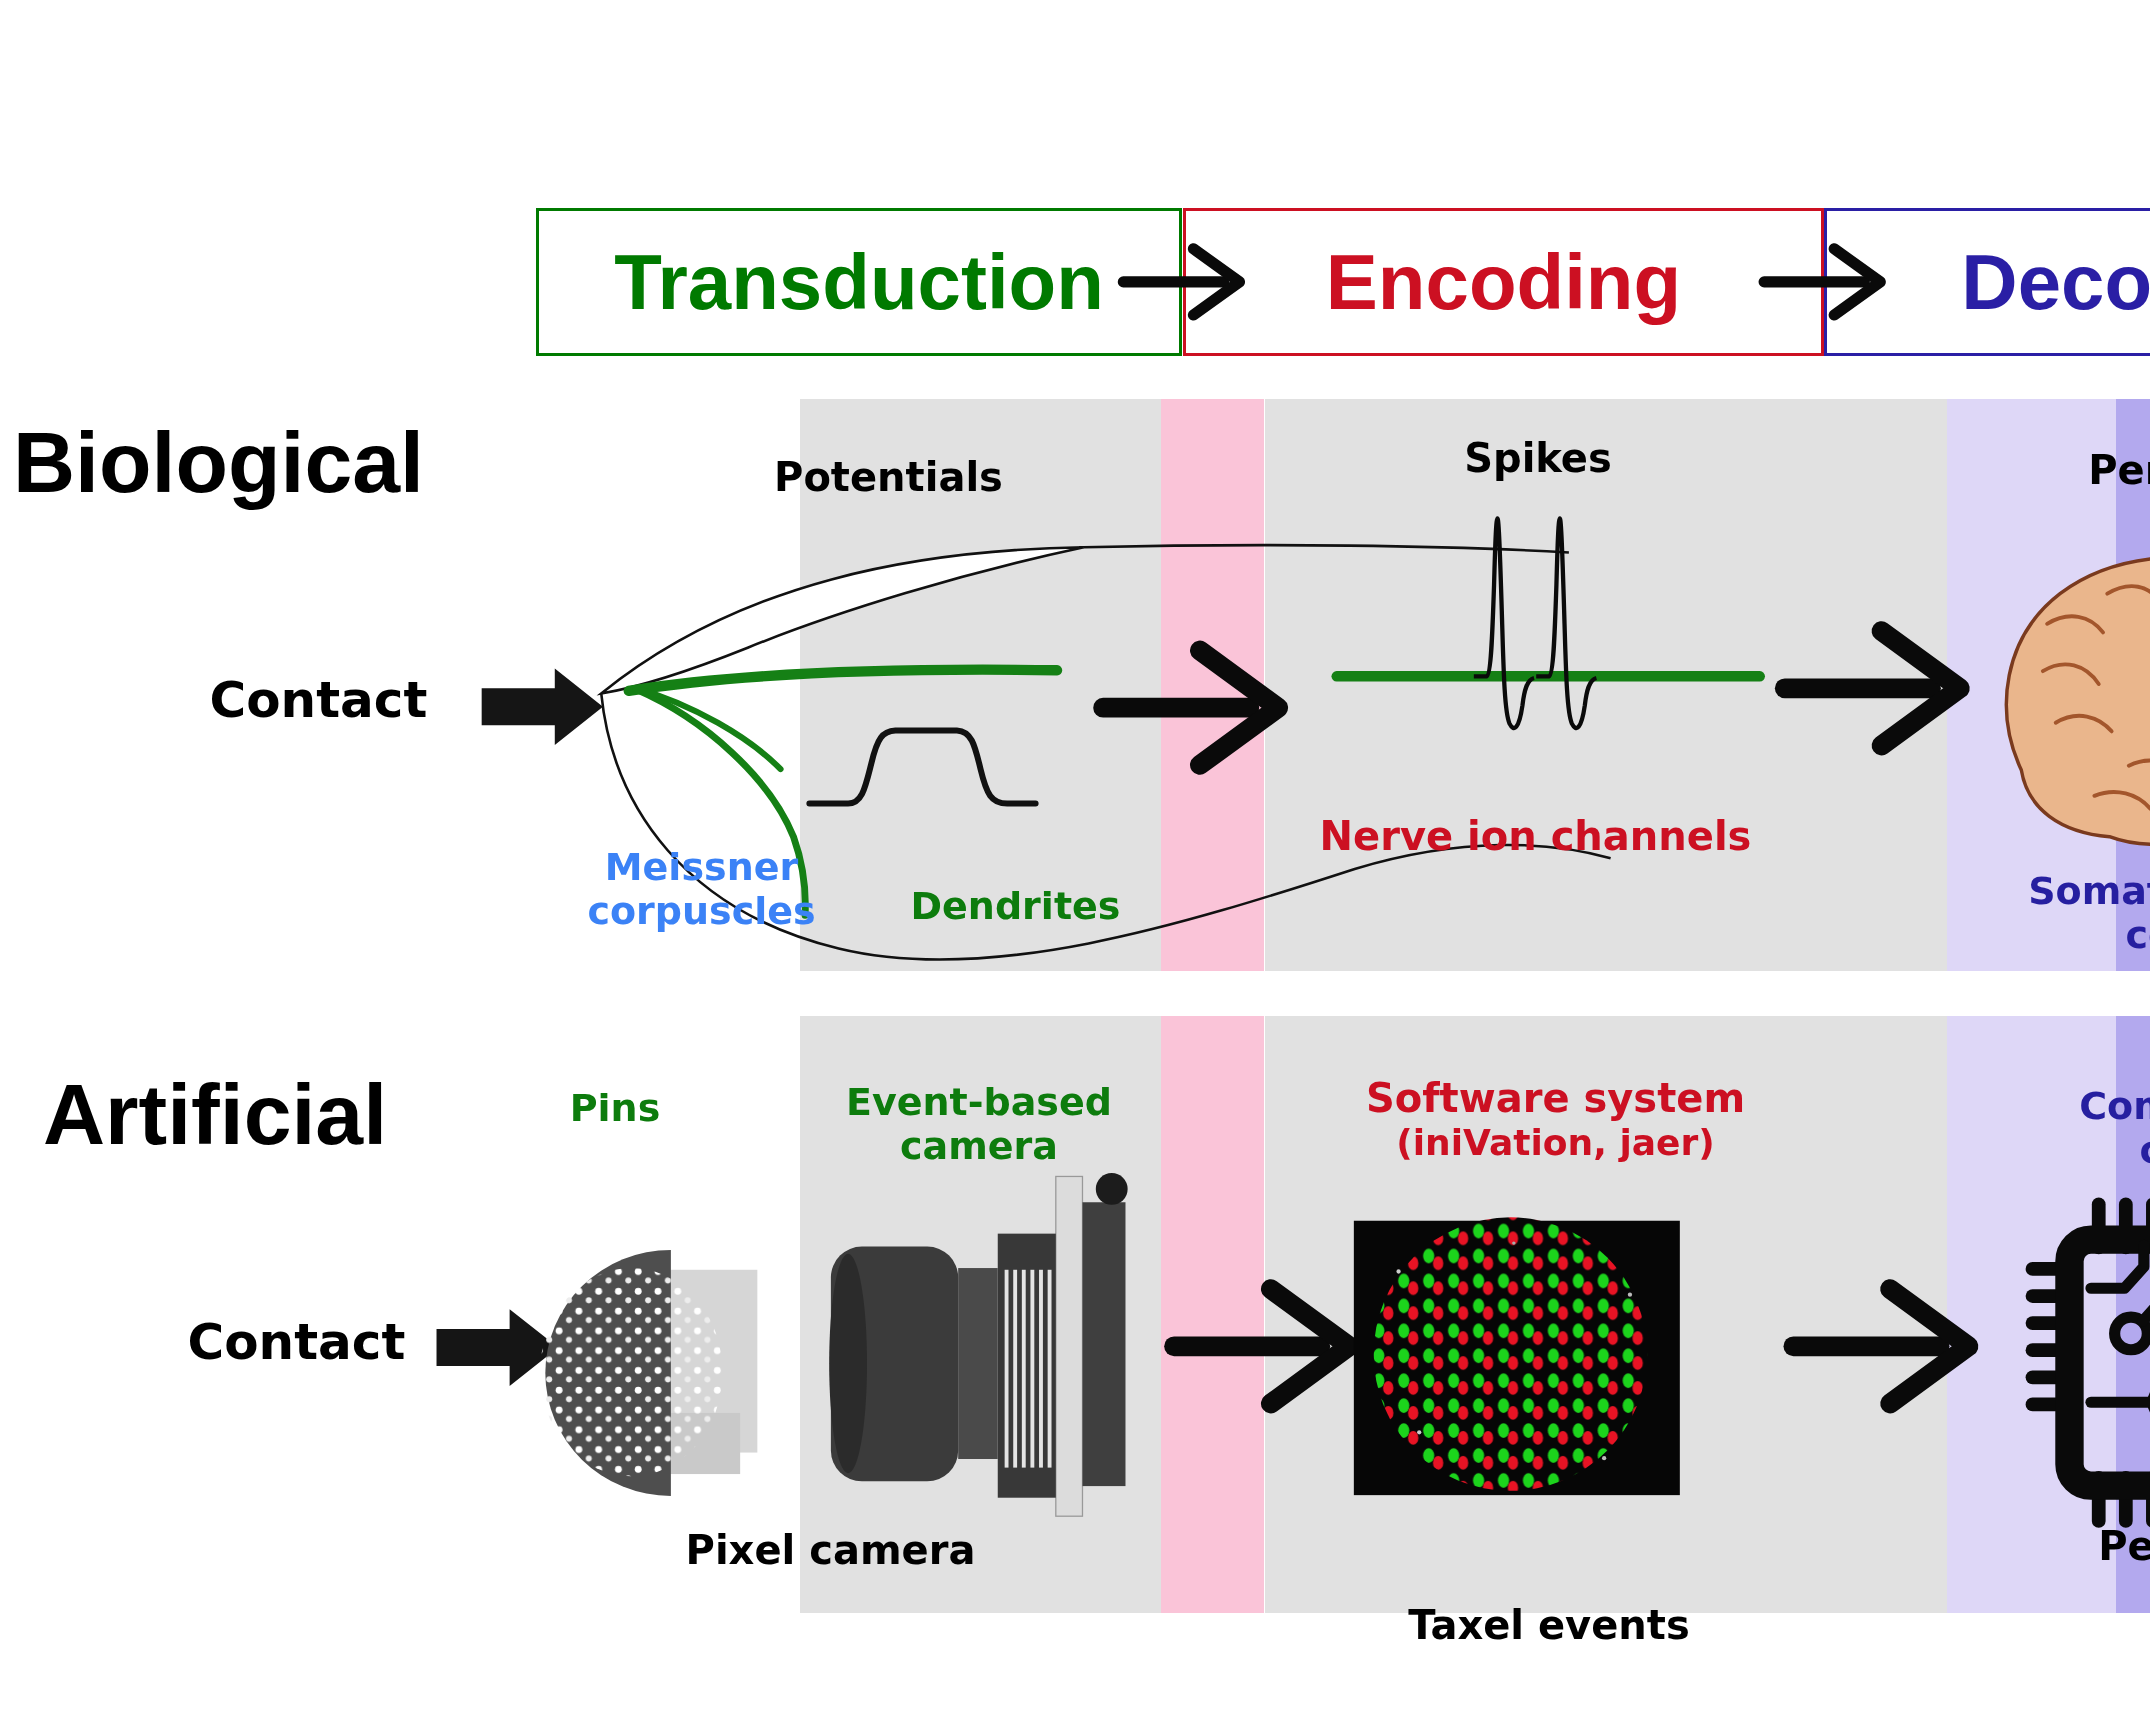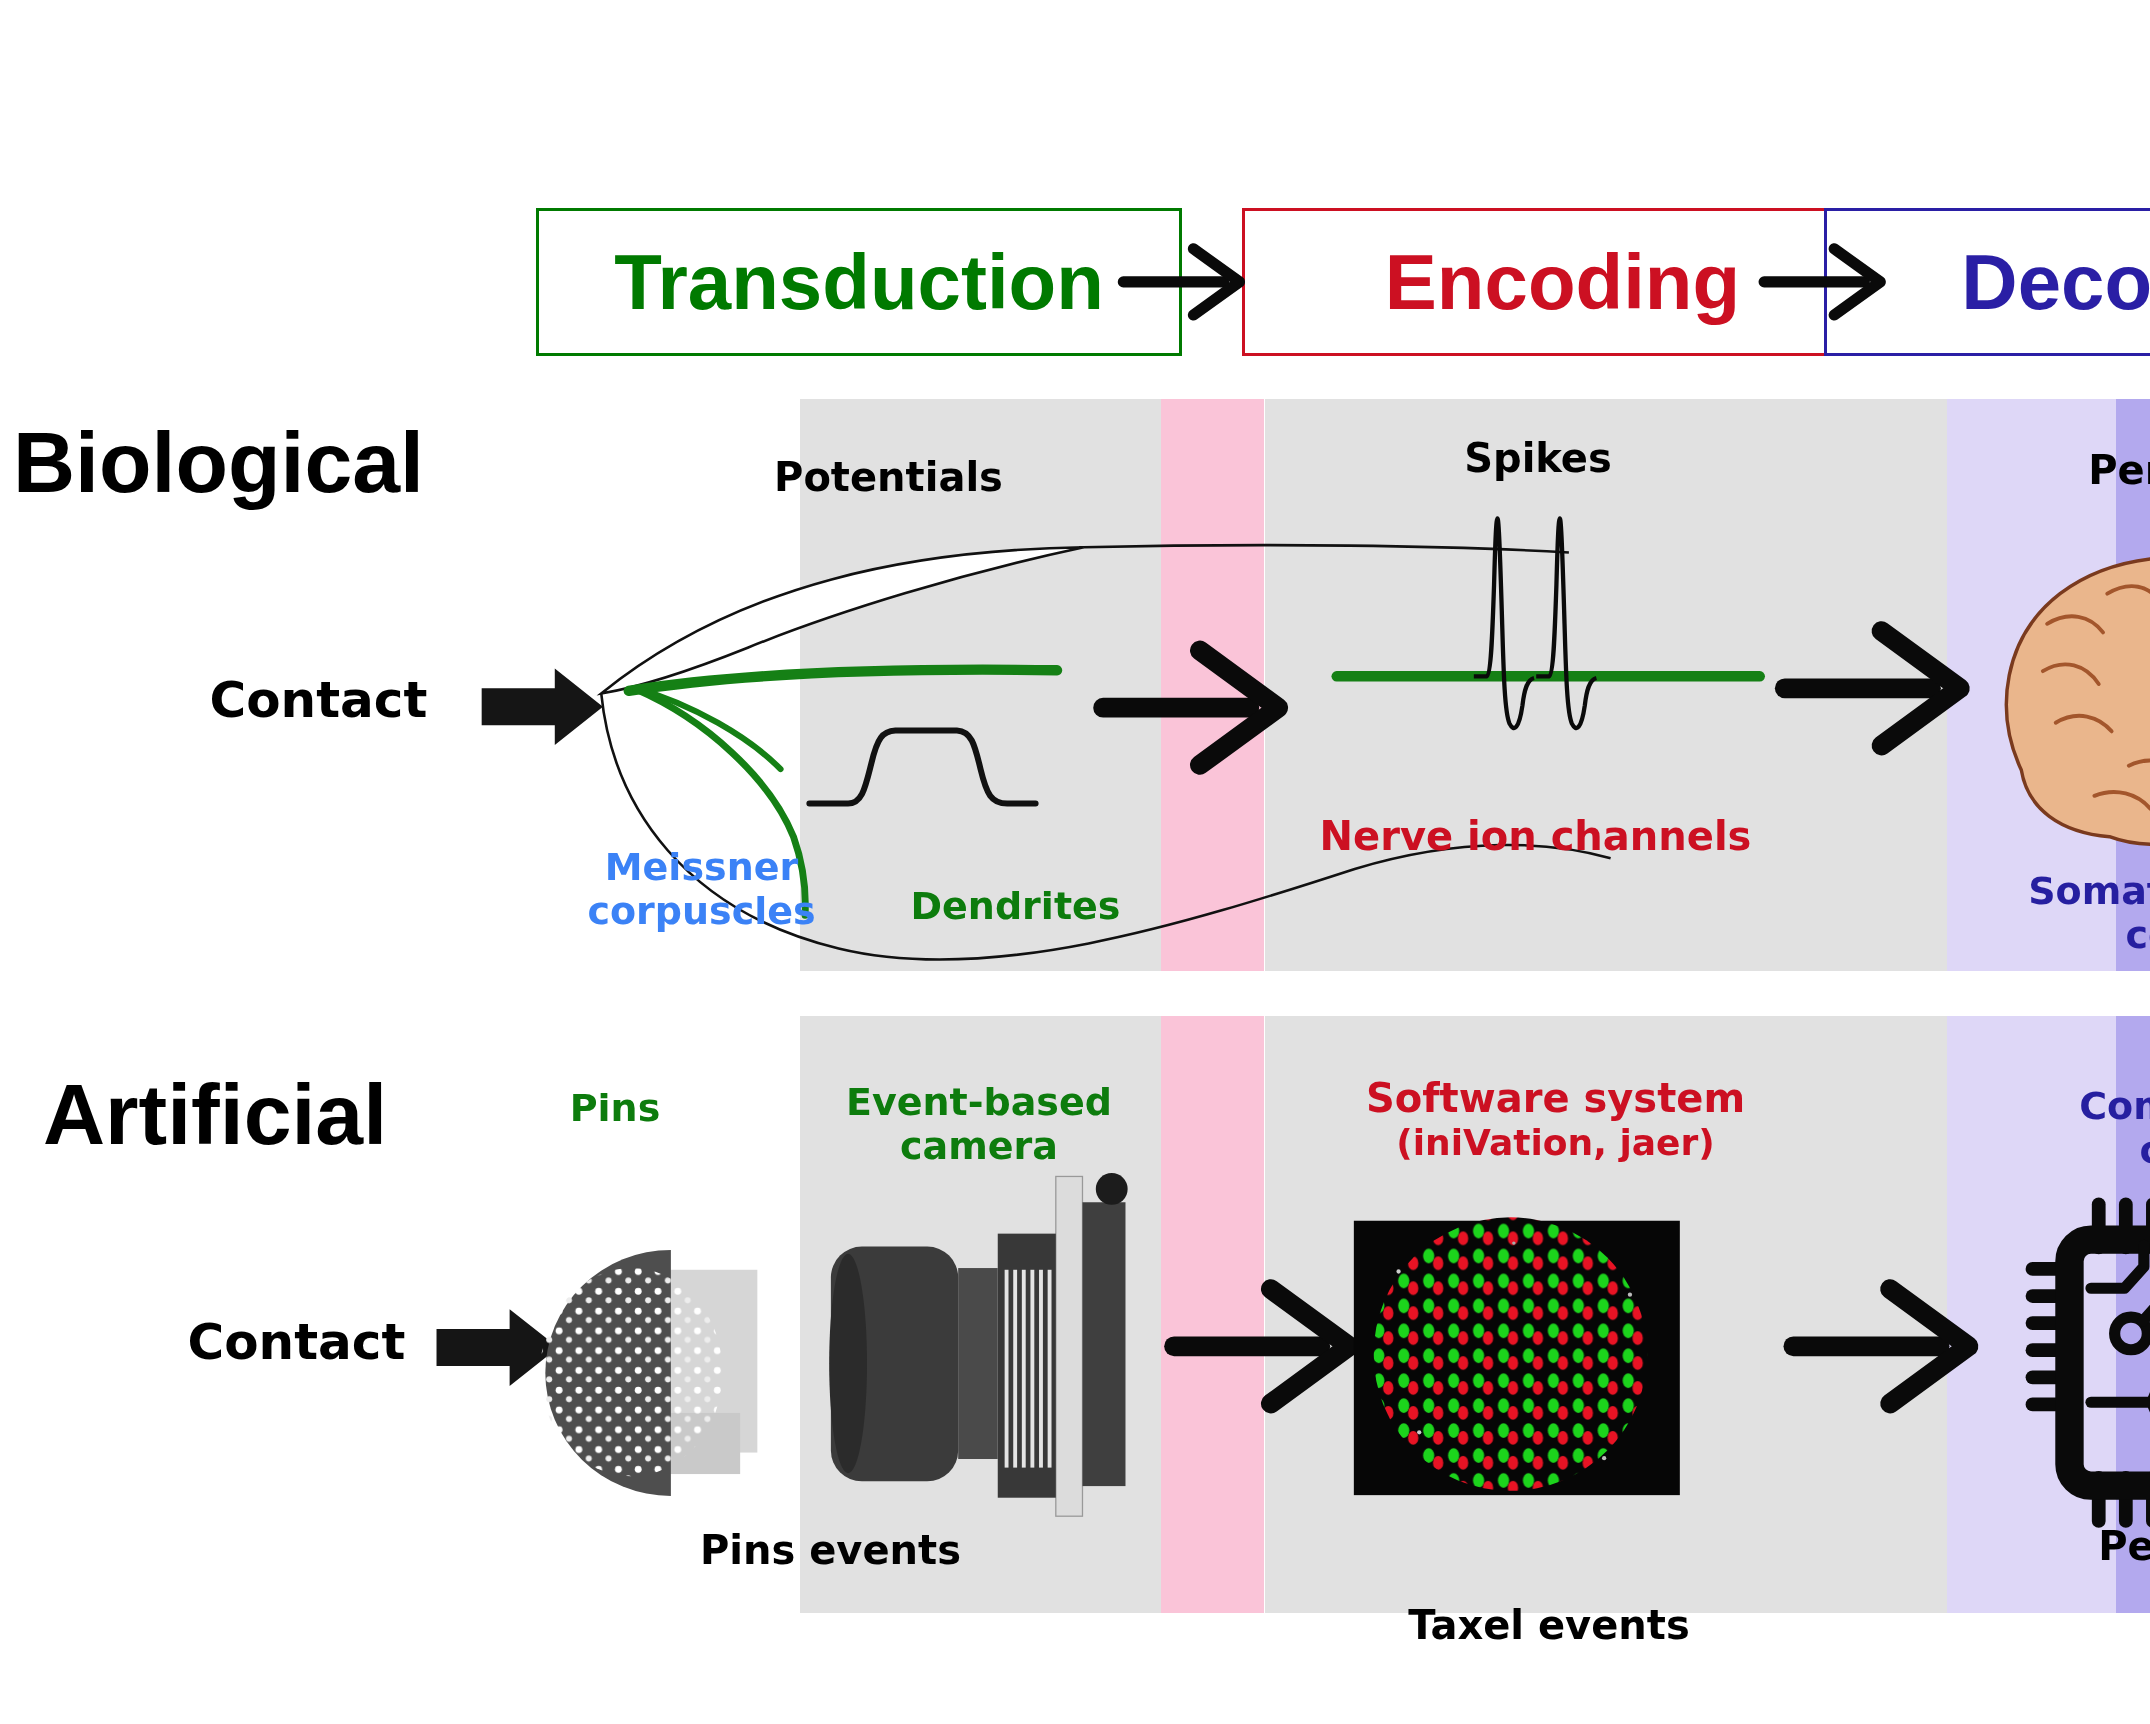--- a/index.html
+++ b/index.html
@@ -29,21 +29,21 @@
 
   <div class="band" style="left: 800px; top: 1016px; width: 361px; height: 597px; background-color: rgb(225, 225, 225);"></div>
   <div class="band" style="left: 1161px; top: 1016px; width: 103px; height: 597px; background-color: rgb(250, 196, 216);"></div>
   <div class="band" style="left: 1265px; top: 1016px; width: 683px; height: 597px; background-color: rgb(225, 225, 225);"></div>
   <div class="band" style="left: 1947px; top: 1016px; width: 169px; height: 597px; background-color: rgb(222, 215, 247);"></div>
   <div class="band" style="left: 2116px; top: 1016px; width: 160px; height: 597px; background-color: rgb(179, 169, 238);"></div>
 
   <div class="stage-box" style="left: 536px; width: 646px; border-color: rgb(0, 122, 0);">
     <span style="color: rgb(0, 122, 0);">Transduction</span>
   </div>
-  <div class="stage-box" style="left: 1242px; width: 641px; border-color: rgb(204, 16, 34);">
+  <div class="stage-box" style="left: 1183px; width: 641px; border-color: rgb(204, 16, 34);">
     <span style="color: rgb(204, 16, 34);">Encoding</span>
   </div>
   <div class="stage-box" style="left: 1824px; width: 630px; border-color: rgb(42, 31, 165);">
     <span style="color: rgb(42, 31, 165);">Decoding</span>
   </div>
 
   <svg width="2466" height="1725" viewBox="0 0 5734 4010">
     <defs>
       <pattern id="pindots" patternUnits="userSpaceOnUse" width="46" height="46">
         <circle cx="12" cy="12" r="8" fill="#ffffff"></circle>
@@ -226,21 +226,21 @@
   <div class="lbl" style="left: 738px; top: 454px; width: 301px; font-size: 40px; color: rgb(0, 0, 0);">Potentials</div>
   <div class="lbl" style="left: 551px; top: 845px; width: 301px; font-size: 38px; color: #3b82f6;">Meissner corpuscles</div>
   <div class="lbl" style="left: 882px; top: 884px; width: 267px; font-size: 38px; color: rgb(13, 124, 13);">Dendrites</div>
   <div class="lbl" style="left: 1409px; top: 435px; width: 258px; font-size: 40px; color: rgb(0, 0, 0);">Spikes</div>
   <div class="lbl" style="left: 1299px; top: 813px; width: 473px; font-size: 40px; color: rgb(204, 16, 34);">Nerve ion channels</div>
   <div class="lbl" style="left: 2037px; top: 447px; width: 301px; font-size: 40px; color: rgb(0, 0, 0);">Percepts</div>
   <div class="lbl" style="left: 2000px; top: 869px; width: 387px; font-size: 38px; color: rgb(38, 31, 160);">Somatosensory cortex</div>
 
   <div class="lbl" style="left: 518px; top: 1086px; width: 194px; font-size: 38px; color: rgb(13, 124, 13);">Pins</div>
   <div class="lbl" style="left: 796px; top: 1080px; width: 366px; font-size: 38px; color: rgb(13, 124, 13);">Event-based camera</div>
-  <div class="lbl" style="left: 680px; top: 1527px; width: 301px; font-size: 40px; color: rgb(0, 0, 0);">Pins events</div>
+  <div class="lbl" style="left: 680px; top: 1527px; width: 301px; font-size: 40px; color: rgb(0, 0, 0);">Pixel camera</div>
   <div class="lbl" style="left: 1308px; top: 1075px; width: 495px; font-size: 40px; color: rgb(204, 16, 34);">Software system</div>
   <div class="lbl" style="left: 1308px; top: 1122px; width: 495px; font-size: 36px; font-weight: bold; color: rgb(204, 16, 34);">(iniVation, jaer)</div>
   <div class="lbl" style="left: 1394px; top: 1602px; width: 310px; font-size: 40px; color: rgb(0, 0, 0);">Taxel events</div>
   <div class="lbl" style="left: 2060px; top: 1084px; width: 249px; font-size: 38px; color: rgb(38, 31, 160);">Computer chip</div>
   <div class="lbl" style="left: 2047px; top: 1523px; width: 301px; font-size: 40px; color: rgb(0, 0, 0);">Percepts</div>
 
 </div>
 
 
 </body></html>

